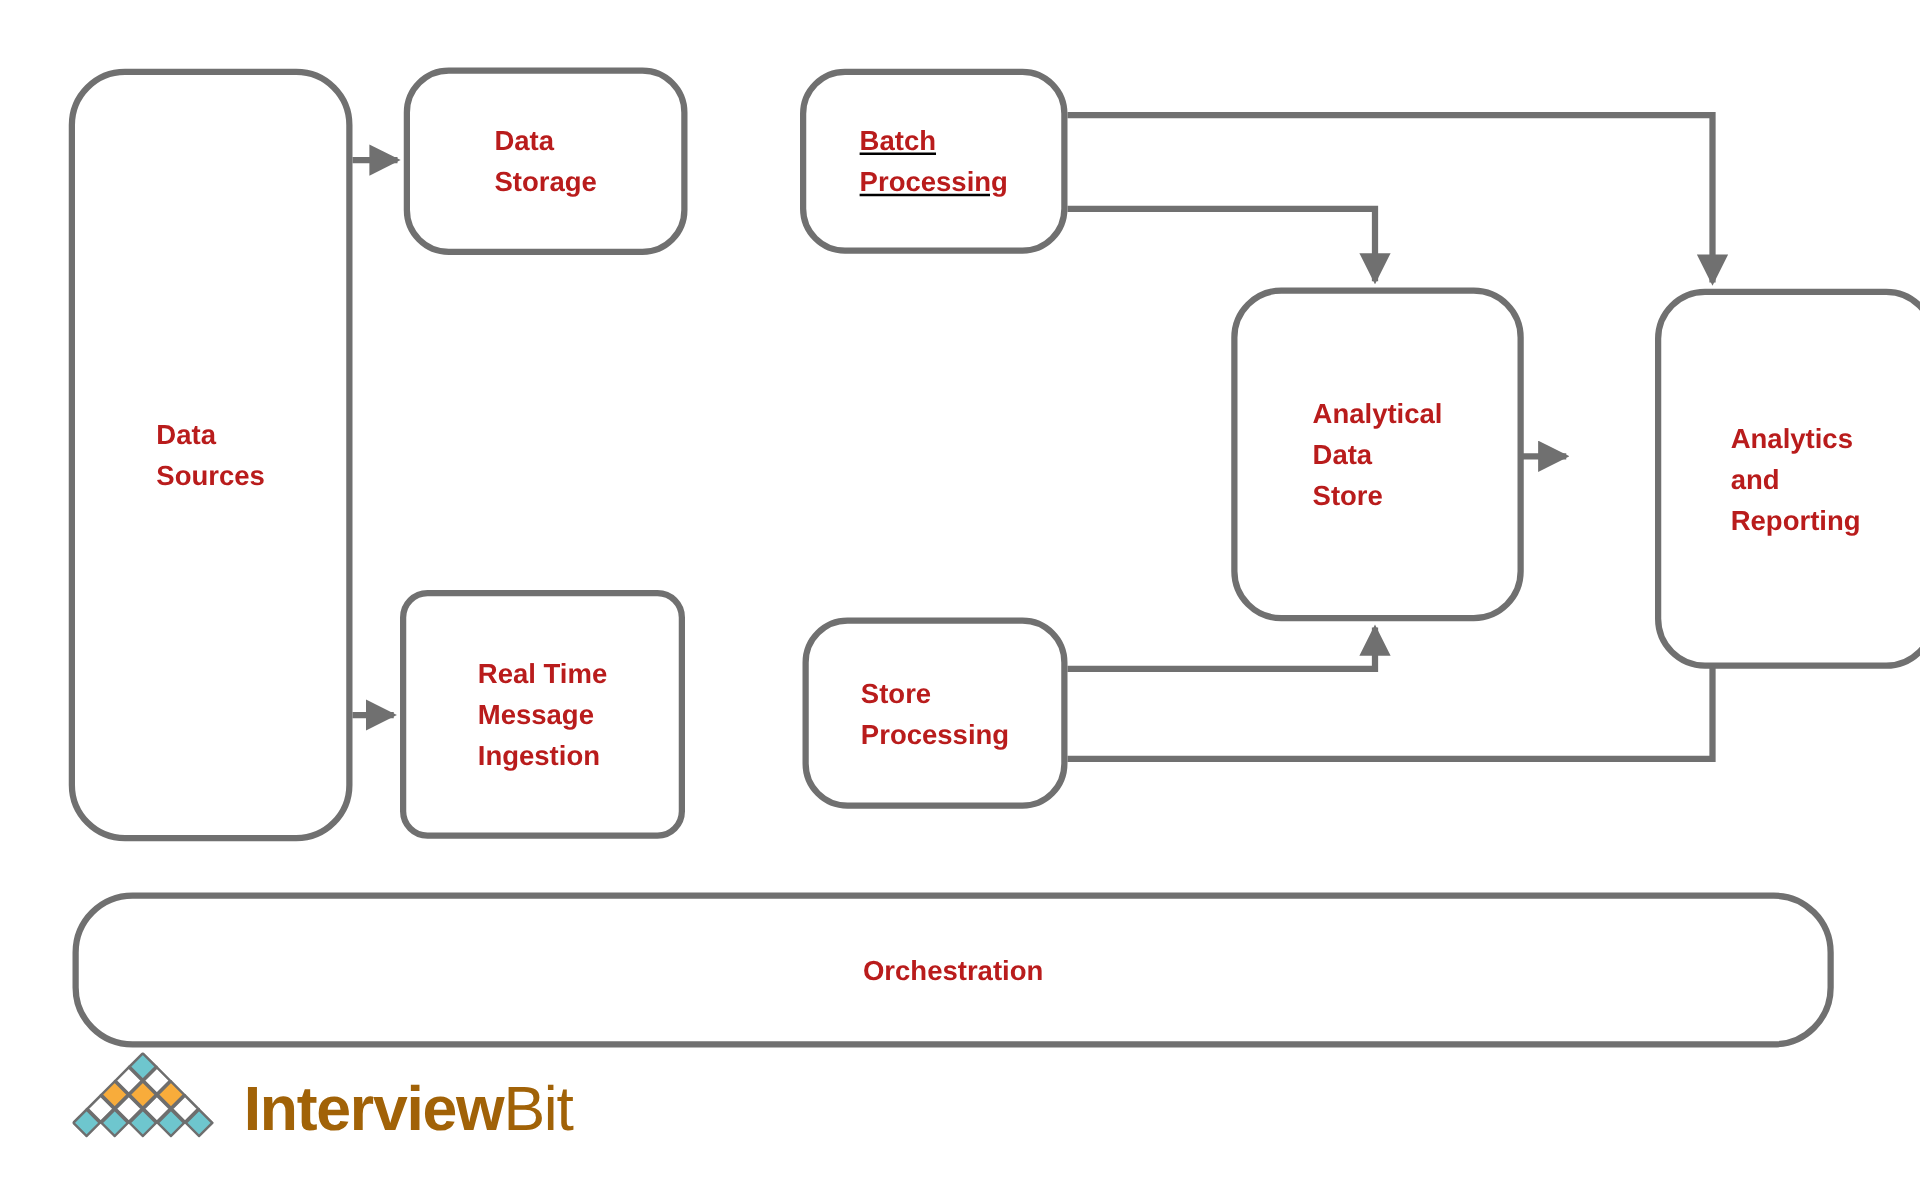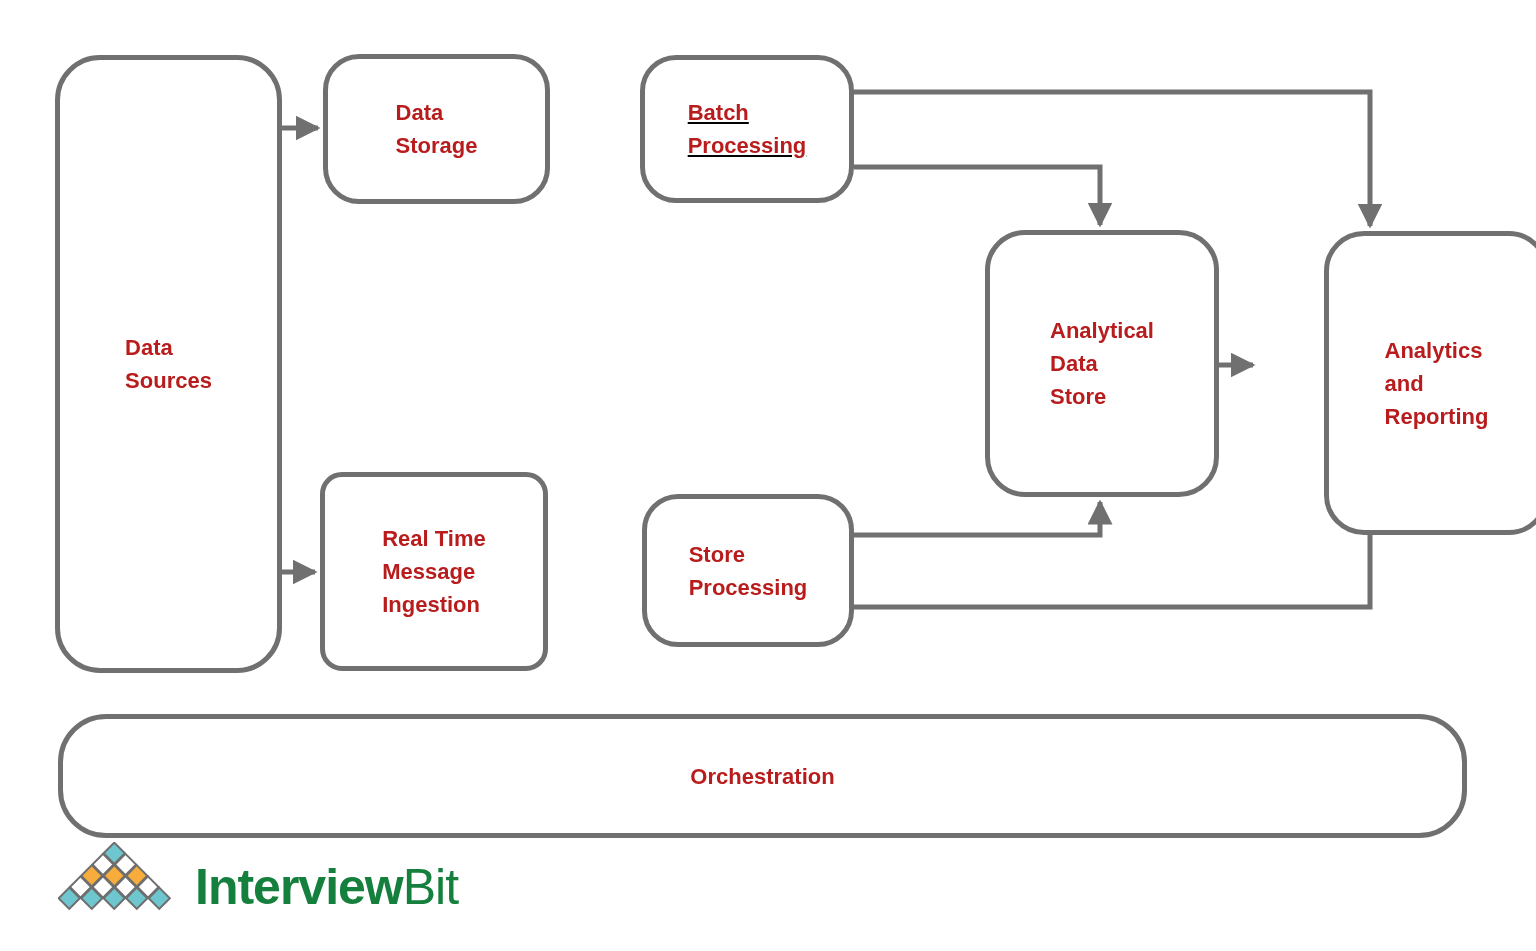--- a/index.html
+++ b/index.html
@@ -146,18 +146,18 @@
         <polygon points="22.5,34.4 33.1,45 22.5,55.6 11.9,45" fill="#ffffff" stroke="#6e6e6e" stroke-width="2"></polygon>
         <polygon points="45,34.4 55.6,45 45,55.6 34.4,45" fill="#ffffff" stroke="#6e6e6e" stroke-width="2"></polygon>
         <polygon points="67.5,34.4 78.1,45 67.5,55.6 56.9,45" fill="#ffffff" stroke="#6e6e6e" stroke-width="2"></polygon>
         <polygon points="90,34.4 100.6,45 90,55.6 79.4,45" fill="#ffffff" stroke="#6e6e6e" stroke-width="2"></polygon>
         <polygon points="11.25,45.65 21.85,56.25 11.25,66.85 0.6500000000000004,56.25" fill="#6ec6ce" stroke="#6e6e6e" stroke-width="2"></polygon>
         <polygon points="33.75,45.65 44.35,56.25 33.75,66.85 23.15,56.25" fill="#6ec6ce" stroke="#6e6e6e" stroke-width="2"></polygon>
         <polygon points="56.25,45.65 66.85,56.25 56.25,66.85 45.65,56.25" fill="#6ec6ce" stroke="#6e6e6e" stroke-width="2"></polygon>
         <polygon points="78.75,45.65 89.35,56.25 78.75,66.85 68.15,56.25" fill="#6ec6ce" stroke="#6e6e6e" stroke-width="2"></polygon>
         <polygon points="101.25,45.65 111.85,56.25 101.25,66.85 90.65,56.25" fill="#6ec6ce" stroke="#6e6e6e" stroke-width="2"></polygon>
       </svg>
-    <div class="brand" style="color: #15803d;">
+    <div class="brand" style="color: #a16207;">
       <span class="bold">Interview</span><span class="light">Bit</span>
     </div>
   </div>
 
 </div>
 
 </body></html>

